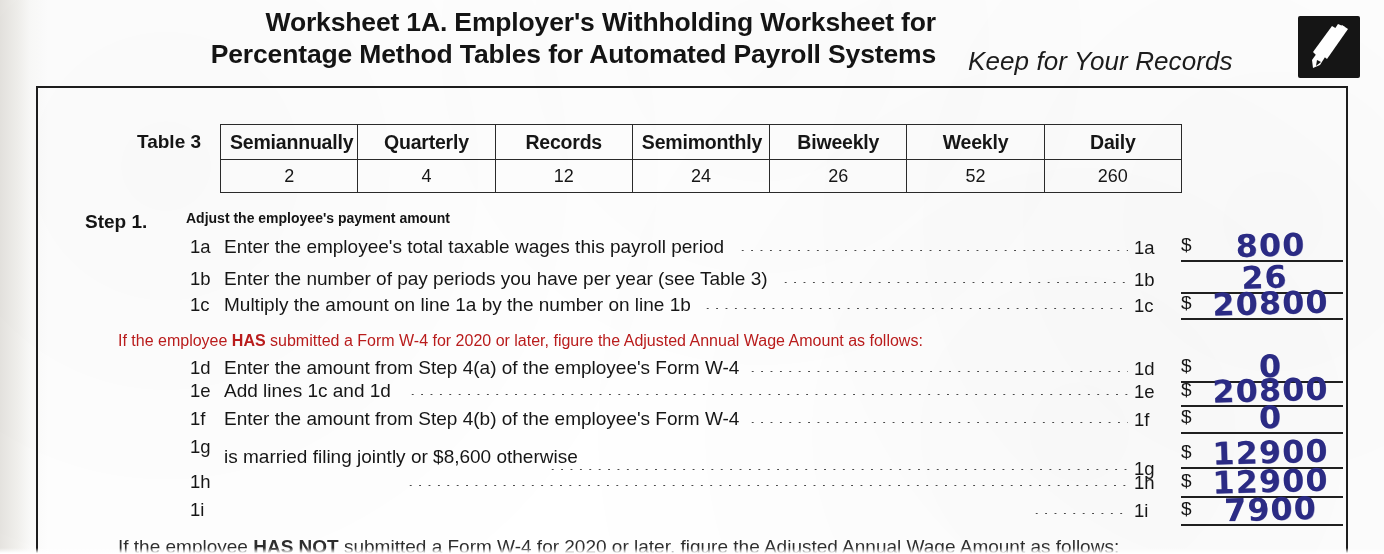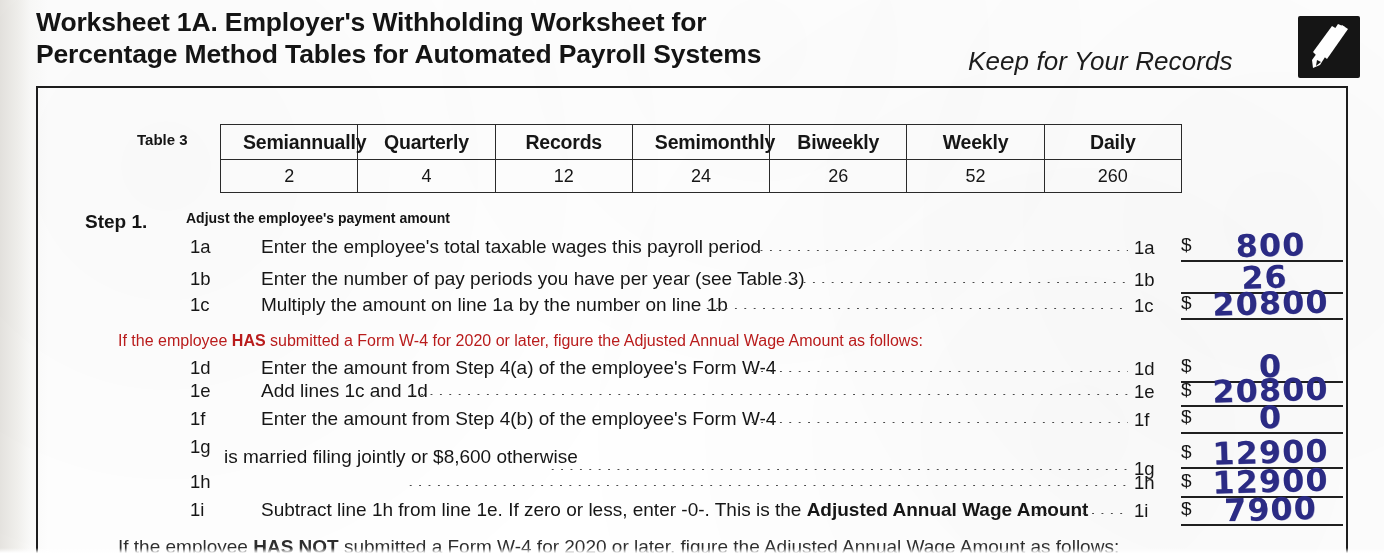--- a/index.html
+++ b/index.html
@@ -33,21 +33,21 @@
       radial-gradient(circle at 78% 78%, rgba(0,0,0,.020), transparent 46%),
       radial-gradient(circle at 55% 8%,  rgba(0,0,0,.014), transparent 40%),
       radial-gradient(circle at 92% 40%, rgba(0,0,0,.018), transparent 38%);
     mix-blend-mode: multiply;
   }
 
   
   #header {
     position: absolute;
     left: 0; top: 0;
-    width: 1384px; height: 68px;
+    width: 1384px; height: 68px; text-align: right;
   }
   #title {
     position: absolute;
     left: 36px; top: 6px;
     width: 900px;
     font-size: 26.5px;
     font-weight: bold;
     line-height: 1.22;
     letter-spacing: -0.15px;
     color: #141414;
@@ -82,41 +82,41 @@
     border: 2.5px solid #1d1d1d;
     border-bottom: none;
     box-sizing: border-box;
     background: transparent;
   }
 
   
   #table3-label {
     position: absolute;
     left: 137px; top: 131px;
-    font-size: 15px;
+    font-size: 19px;
     font-weight: bold;
     color: #141414;
   }
   #table3 {
     position: absolute;
     left: 220px; top: 124px;
     width: 962px;
     border-collapse: collapse;
     table-layout: fixed;
   }
   #table3 th, #table3 td {
     border: 1.6px solid #2a2a2a;
     text-align: center;
     color: #161616;
   }
   #table3 th {
     font-size: 19.5px;
     font-weight: bold;
     height: 34px;
-    padding: 0 22px;
+    padding: 0 9px;
     letter-spacing: -0.2px;
   }
   #table3 td {
     font-size: 18px;
     font-weight: normal;
     height: 30px;
   }
 
   
   #body-area {
@@ -165,21 +165,20 @@
     color: #161616;
     text-align: left;
   }
   .row .text {
     position: absolute;
     left: 106px;
     top: 0;
     font-size: 19px;
     color: #161616;
     white-space: nowrap;
-    margin-left: 37px;
   }
   .row .text b { font-weight: bold; }
   .row .text2 {
     position: absolute;
     left: 106px;
     top: 10px;
     font-size: 19px;
     color: #161616;
     white-space: nowrap;
   }
@@ -415,21 +414,20 @@
     <div class="rcode">1h</div>
   </div>
   <div class="ansbox" style="top:468px">
     <div class="dollar">$</div>
     <div class="hw">12900</div>
     <div class="rule"></div>
   </div>
 
   <div class="row" style="top:499px">
     <div class="code">1i</div>
-    <div class="text"><span>Subtract line 1h from line 1e. If zero or less, enter -0-. This is the </span><b>Adjusted Annual Wage Amount</b></div>
     <div class="leader" style="left:914px; width:96px"></div>
     <div class="rcode">1i</div>
   </div>
   <div class="ansbox" style="top:496px">
     <div class="dollar">$</div>
     <div class="hw">7900</div>
     <div class="rule"></div>
   </div>
 
   <div id="bottom-line">

